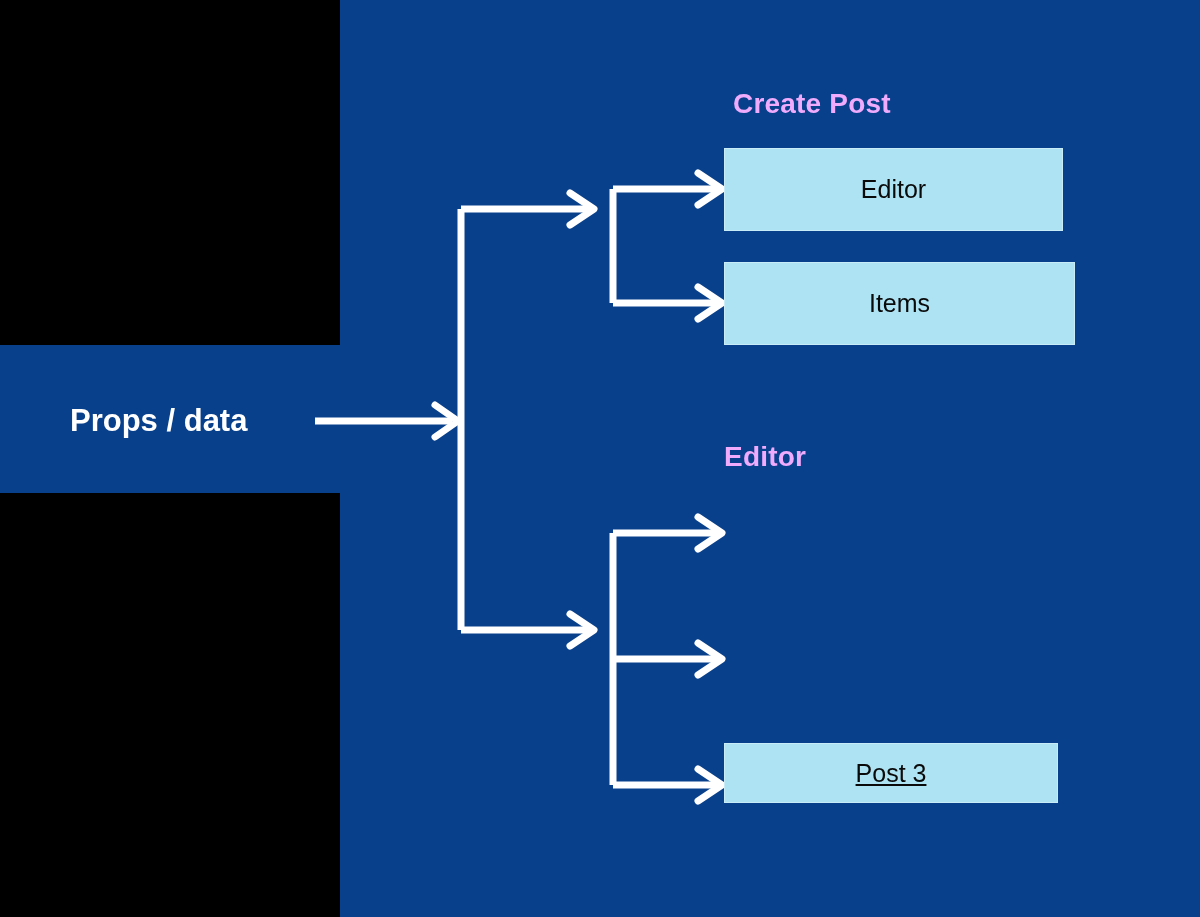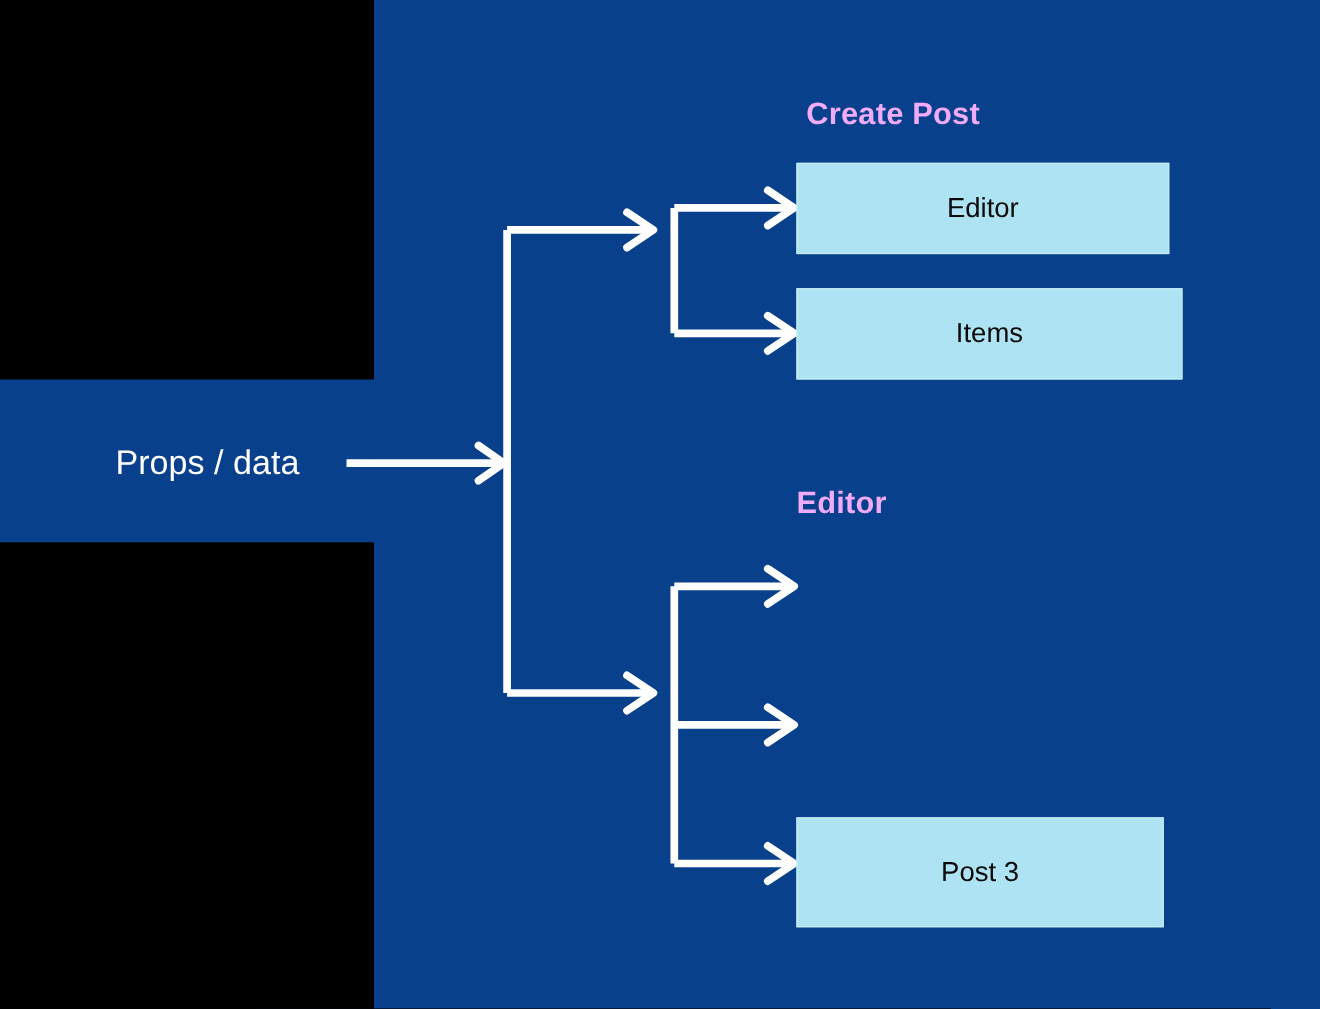--- a/index.html
+++ b/index.html
@@ -35,24 +35,23 @@
   
   .source-label {
     position: absolute;
     left: 70px;
     top: 399px;
     width: 230px;
     height: 44px;
     line-height: 44px;
     color: #FFFFFF;
     font-size: 31px;
-    font-weight: 400;
+    font-weight: 700;
     white-space: nowrap;
     text-align: left;
-    margin-left: 35px;
   }
   
   .group-heading {
     position: absolute;
     color: #f0abfc;
     font-size: 28px;
     font-weight: bold;
     white-space: nowrap;
     letter-spacing: 0.2px;
   }
@@ -69,21 +68,21 @@
     font-weight: 400;
     display: flex;
     align-items: center;
     justify-content: center;
     white-space: nowrap;
   }
   #box-editor { left: 724px; top: 148px; width: 339px; height: 83px; }
   #box-button { left: 724px; top: 262px; width: 351px; height: 83px; }
   #box-post-1 { left: 724px; top: 494px; width: 332px; height: 80px; }
   #box-post-2 { left: 724px; top: 620px; width: 334px; height: 80px; }
-  #box-post-3 { left: 724px; top: 743px; width: 334px; height: 100px; }
+  #box-post-3 { left: 724px; top: 743px; width: 334px; height: 60px; text-decoration: underline; }
   
   #connectors {
     position: absolute;
     left: 0;
     top: 0;
     width: 1200px;
     height: 917px;
     pointer-events: none;
   }
   .conn {

